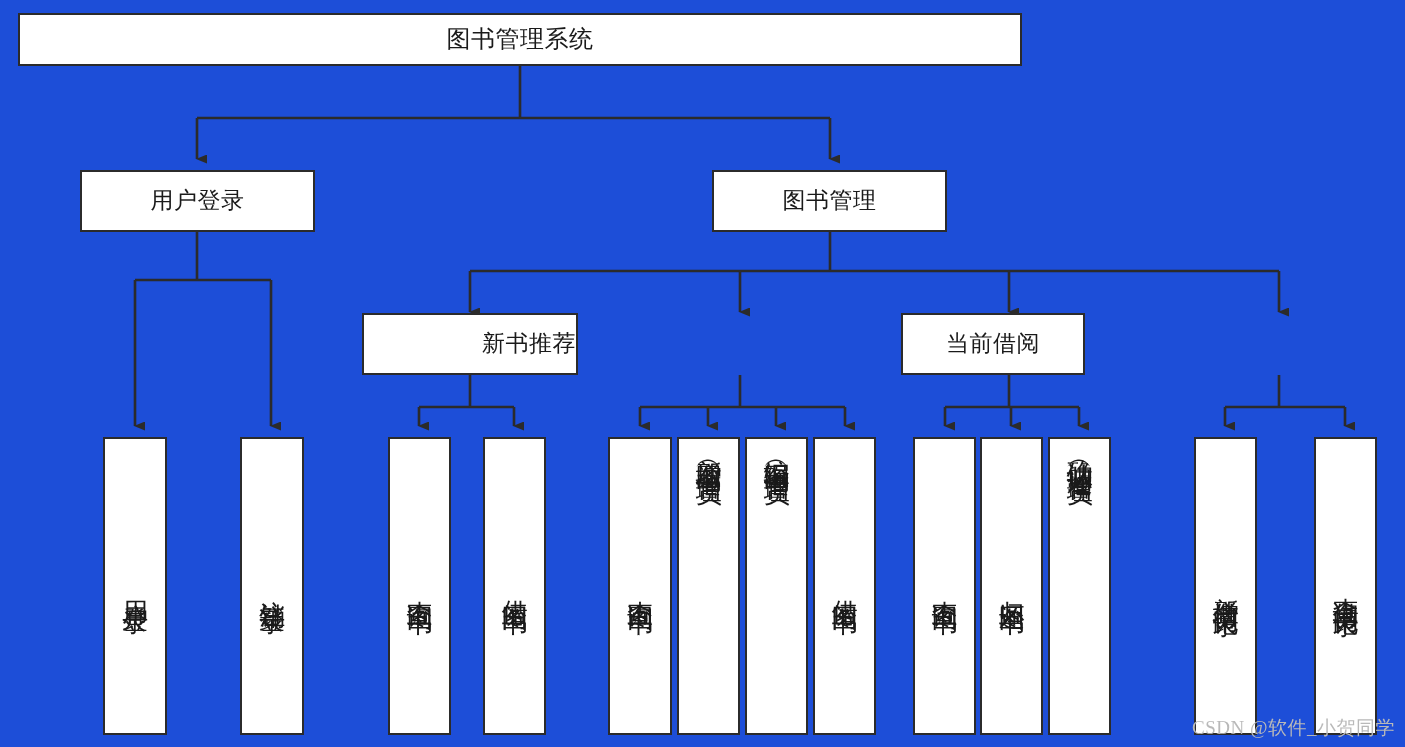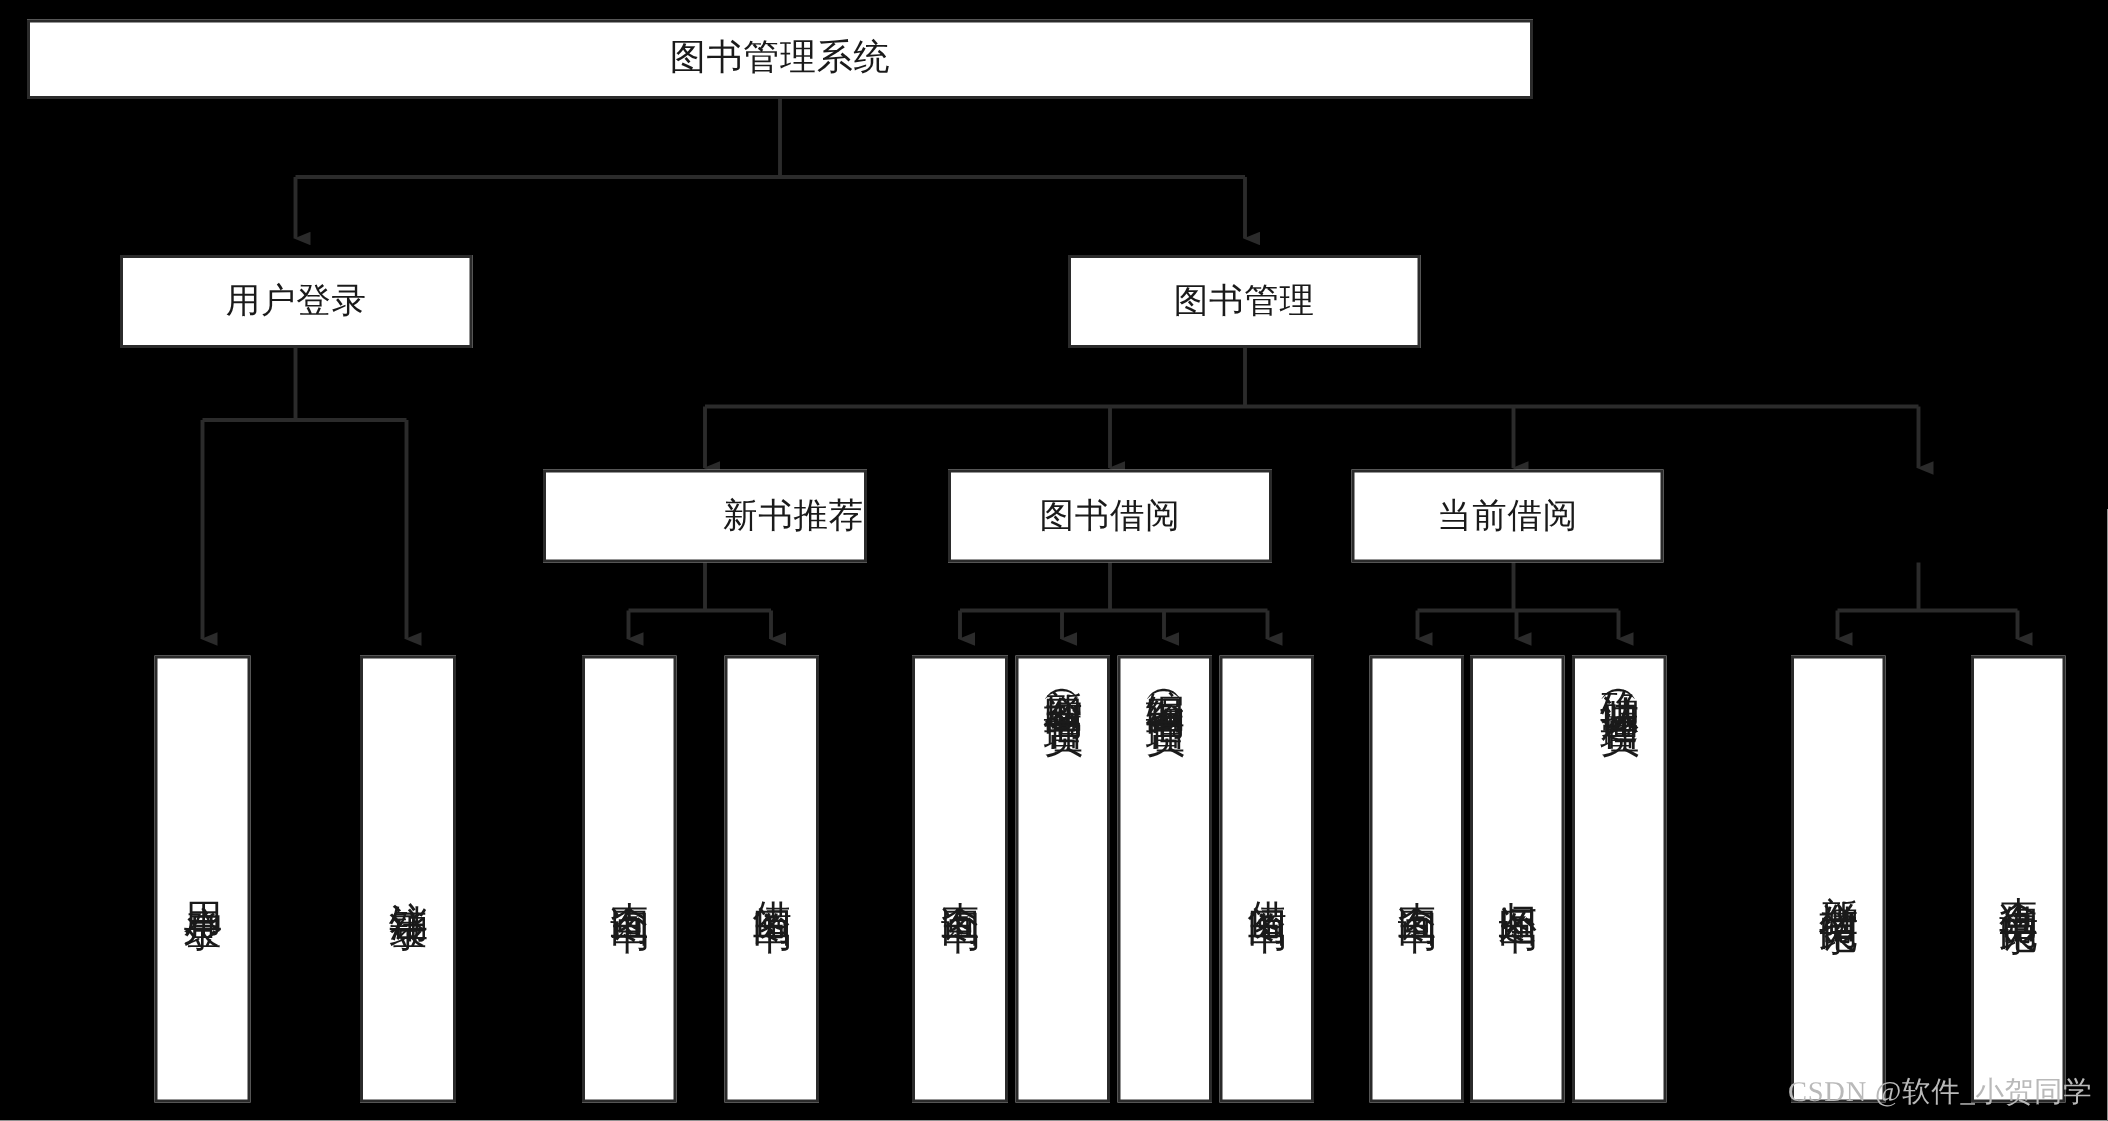--- a/index.html
+++ b/index.html
@@ -7,21 +7,21 @@
     padding: 0;
     background: #ffffff;
   }
   body {
     font-family: "Liberation Sans", "DejaVu Sans", sans-serif;
   }
   #canvas {
     position: relative;
     width: 1405px;
     height: 747px;
-    background: #000000;
+    background: #1d4ed8;
     overflow: hidden;
   }
   svg.wires {
     position: absolute;
     left: 0;
     top: 0;
     width: 1405px;
     height: 747px;
     pointer-events: none;
   }
@@ -139,25 +139,22 @@
   </div>
 
   <div class="node horiz" style="left:712px; top:170px; width:235px; height:62px;">
     <span>图书管理</span>
   </div>
 
   <div class="node horiz" style="left:362px; top:313px; width:216px; height:62px;justify-content:flex-end;">
     <span>新书推荐</span>
   </div>
 
-  <div class="node horiz" style="left:632px; top:313px; width:216px; height:62px;">
-    <span>图书借阅</span>
-  </div>
-
-  <div class="node horiz" style="left:901px; top:313px; width:208px; height:62px;text-align:center;">
+
+  <div class="node horiz" style="left:901px; top:313px; width:184px; height:62px;text-align:center;">
     <span>当前借阅</span>
   </div>
 
 
   <div class="node leaf" style="left:103px; top:437px; width:64px; height:298px;">
     <div class="leaf-inner">
       <span class="vlabel">用户登录</span>
     </div>
   </div>
 

